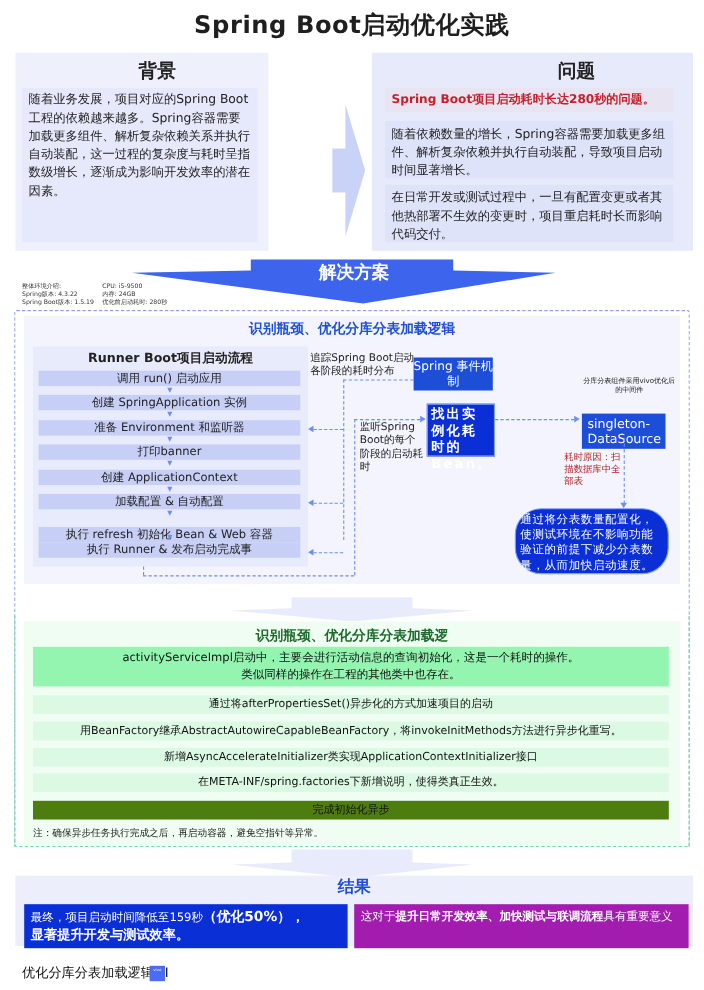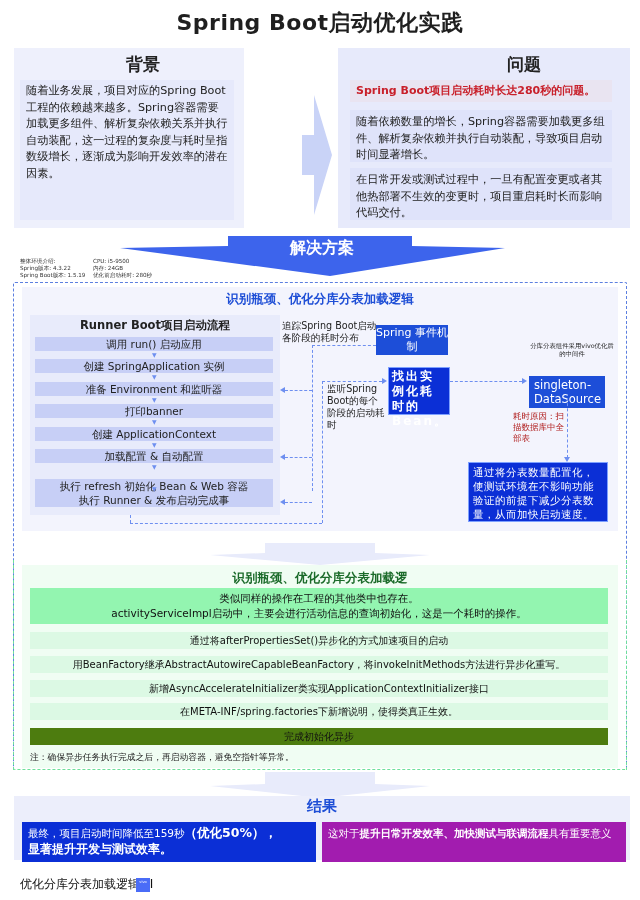--- a/index.html
+++ b/index.html
@@ -208,31 +208,31 @@
 <div class="abs dash-h" style="left:450px;top:381px;width:72px;"></div>
 <div class="abs arrowhead-right" style="left:522px;top:378px;"></div>
 
 <div class="abs" style="left:530px;top:342px;width:84px;font-size:6.4px;line-height:8px;text-align:center;color:#222;">分库分表组件采用vivo优化后的中间件</div>
 <div class="abs box-blue" style="left:529px;top:365px;width:76px;height:32px;font-size:11.5px;line-height:14px;text-align:left;padding:2px 5px;margin-top:11px;">singleton-DataSource</div>
 
 <div class="abs dash-v" style="left:567px;top:398px;height:60px;"></div>
 <div class="abs arrowhead-down" style="left:564px;top:457px;"></div>
 <div class="abs" style="left:513px;top:411px;width:52px;font-size:8.5px;line-height:11px;color:#b22222;">耗时原因：扫描数据库中全部表</div>
 
-<div class="abs box-navy" style="left:468px;top:462px;width:140px;height:60px;font-weight:normal;font-size:10.5px;line-height:14px;letter-spacing:0.5px;padding:2px 4px;">通过将分表数量配置化，使测试环境在不影响功能验证的前提下减少分表数量，从而加快启动速度。</div>
+<div class="abs box-navy" style="left:468px;top:462px;width:140px;height:60px;font-weight:normal;font-size:10.5px;line-height:14px;letter-spacing:0.5px;padding:2px 4px;border-radius:24px;">通过将分表数量配置化，使测试环境在不影响功能验证的前提下减少分表数量，从而加快启动速度。</div>
 
 <svg class="abs sec2-arrow" viewBox="0 0 320 22">
   <polygon points="105,0 215,0 215,10 270,12 160,22 50,12 105,10" fill="#e8ebfb"></polygon>
 </svg>
 
 <div class="abs sec2"></div>
 <div class="abs sec2-title">识别瓶颈、优化分库分表加载逻</div>
 <div class="abs hl">
+  <div>activityServiceImpl启动中，主要会进行活动信息的查询初始化，这是一个耗时的操作。</div>
   <div>类似同样的操作在工程的其他类中也存在。</div>
-  <div>activityServiceImpl启动中，主要会进行活动信息的查询初始化，这是一个耗时的操作。</div>
 </div>
 <div class="g-row" style="top:632px;">通过将afterPropertiesSet()异步化的方式加速项目的启动</div>
 <div class="g-row" style="top:656px;">用BeanFactory继承AbstractAutowireCapableBeanFactory，将invokeInitMethods方法进行异步化重写。</div>
 <div class="g-row" style="top:680px;">新增AsyncAccelerateInitializer类实现ApplicationContextInitializer接口</div>
 <div class="g-row" style="top:703px;">在META-INF/spring.factories下新增说明，使得类真正生效。</div>
 <div class="g-row" style="top:728px;background:#4d7c0f;">完成初始化异步</div>
 <div class="abs g-note">注：确保异步任务执行完成之后，再启动容器，避免空指针等异常。</div>
 
 <svg class="abs res-arrow" viewBox="0 0 320 26">
   <polygon points="105,0 215,0 215,12 270,14 160,26 50,14 105,12" fill="#e8ebfb"></polygon>

